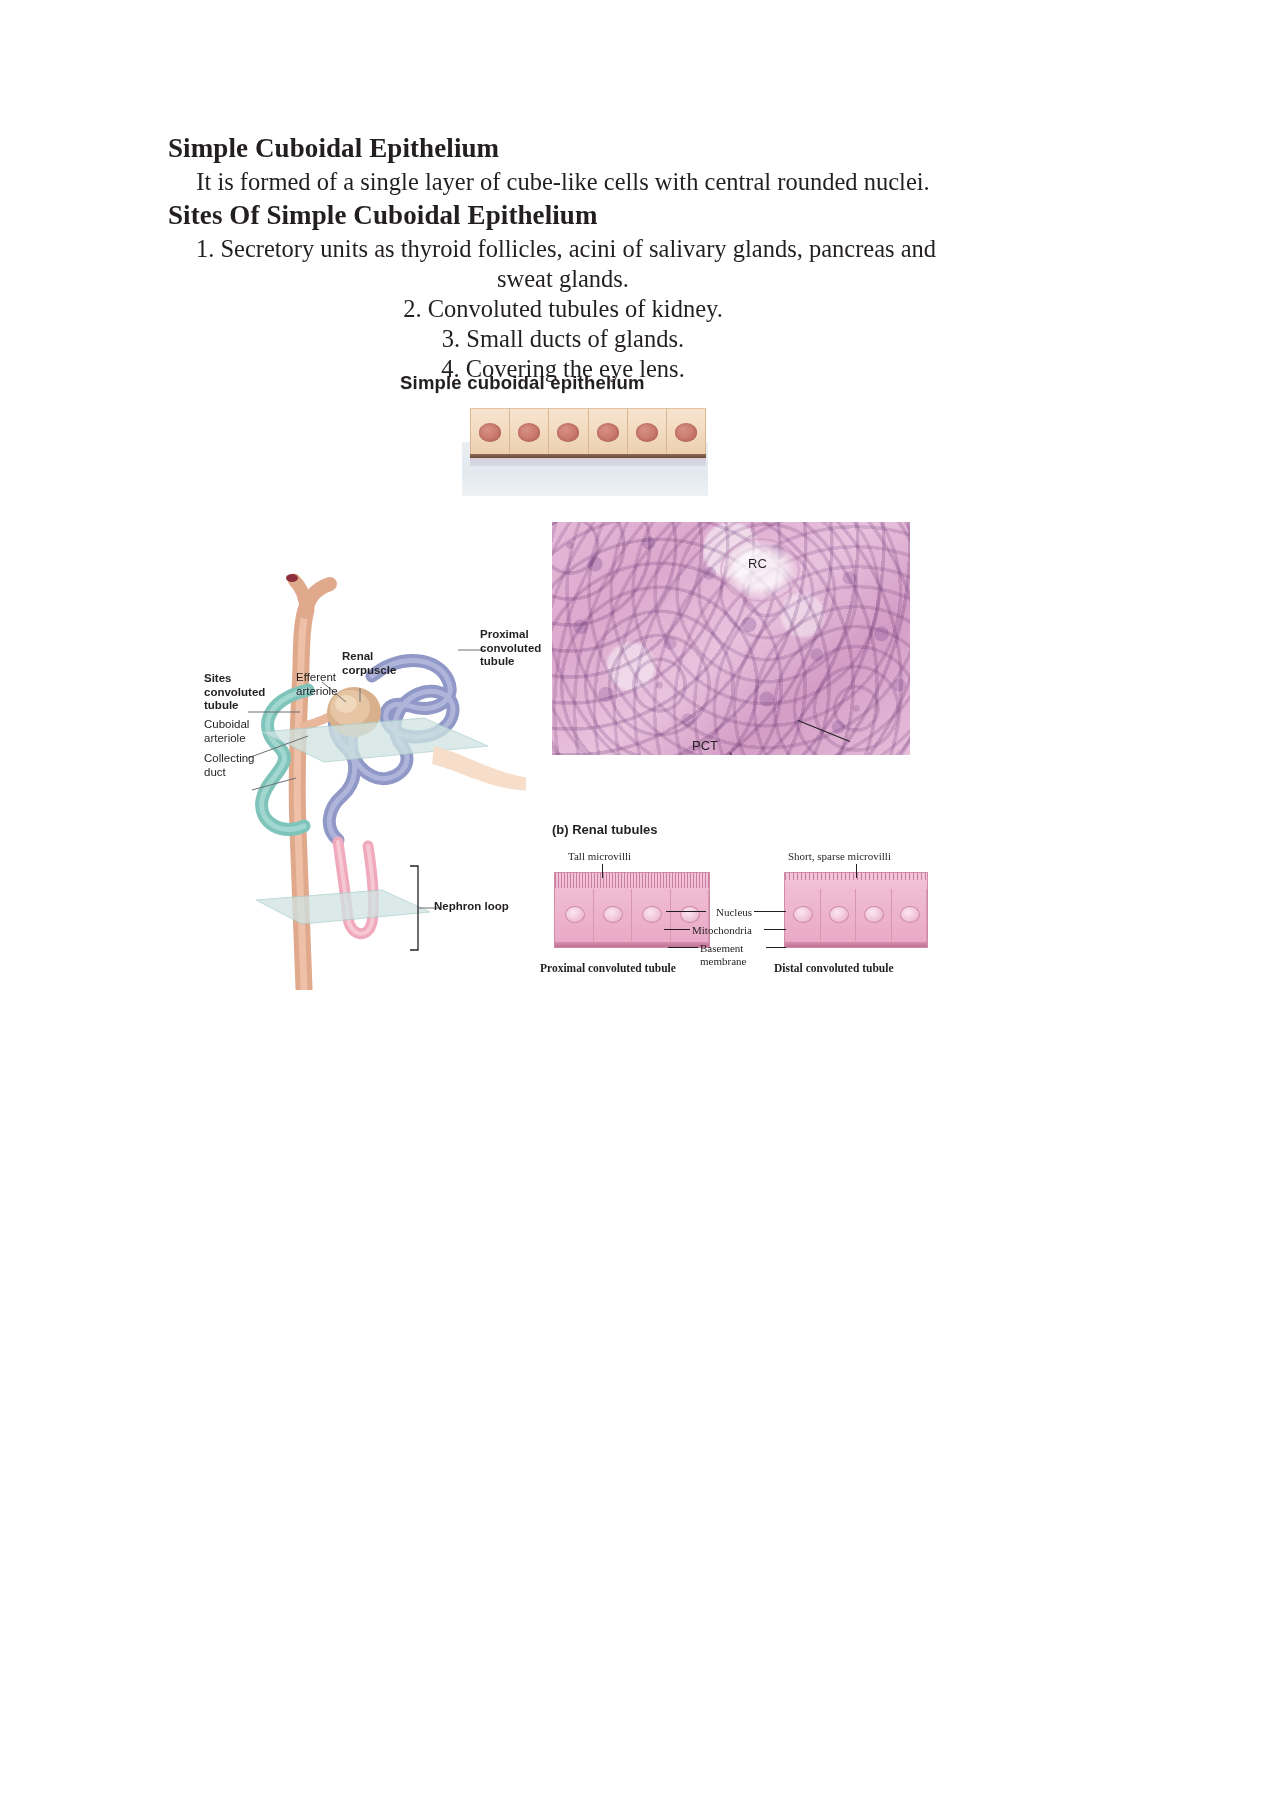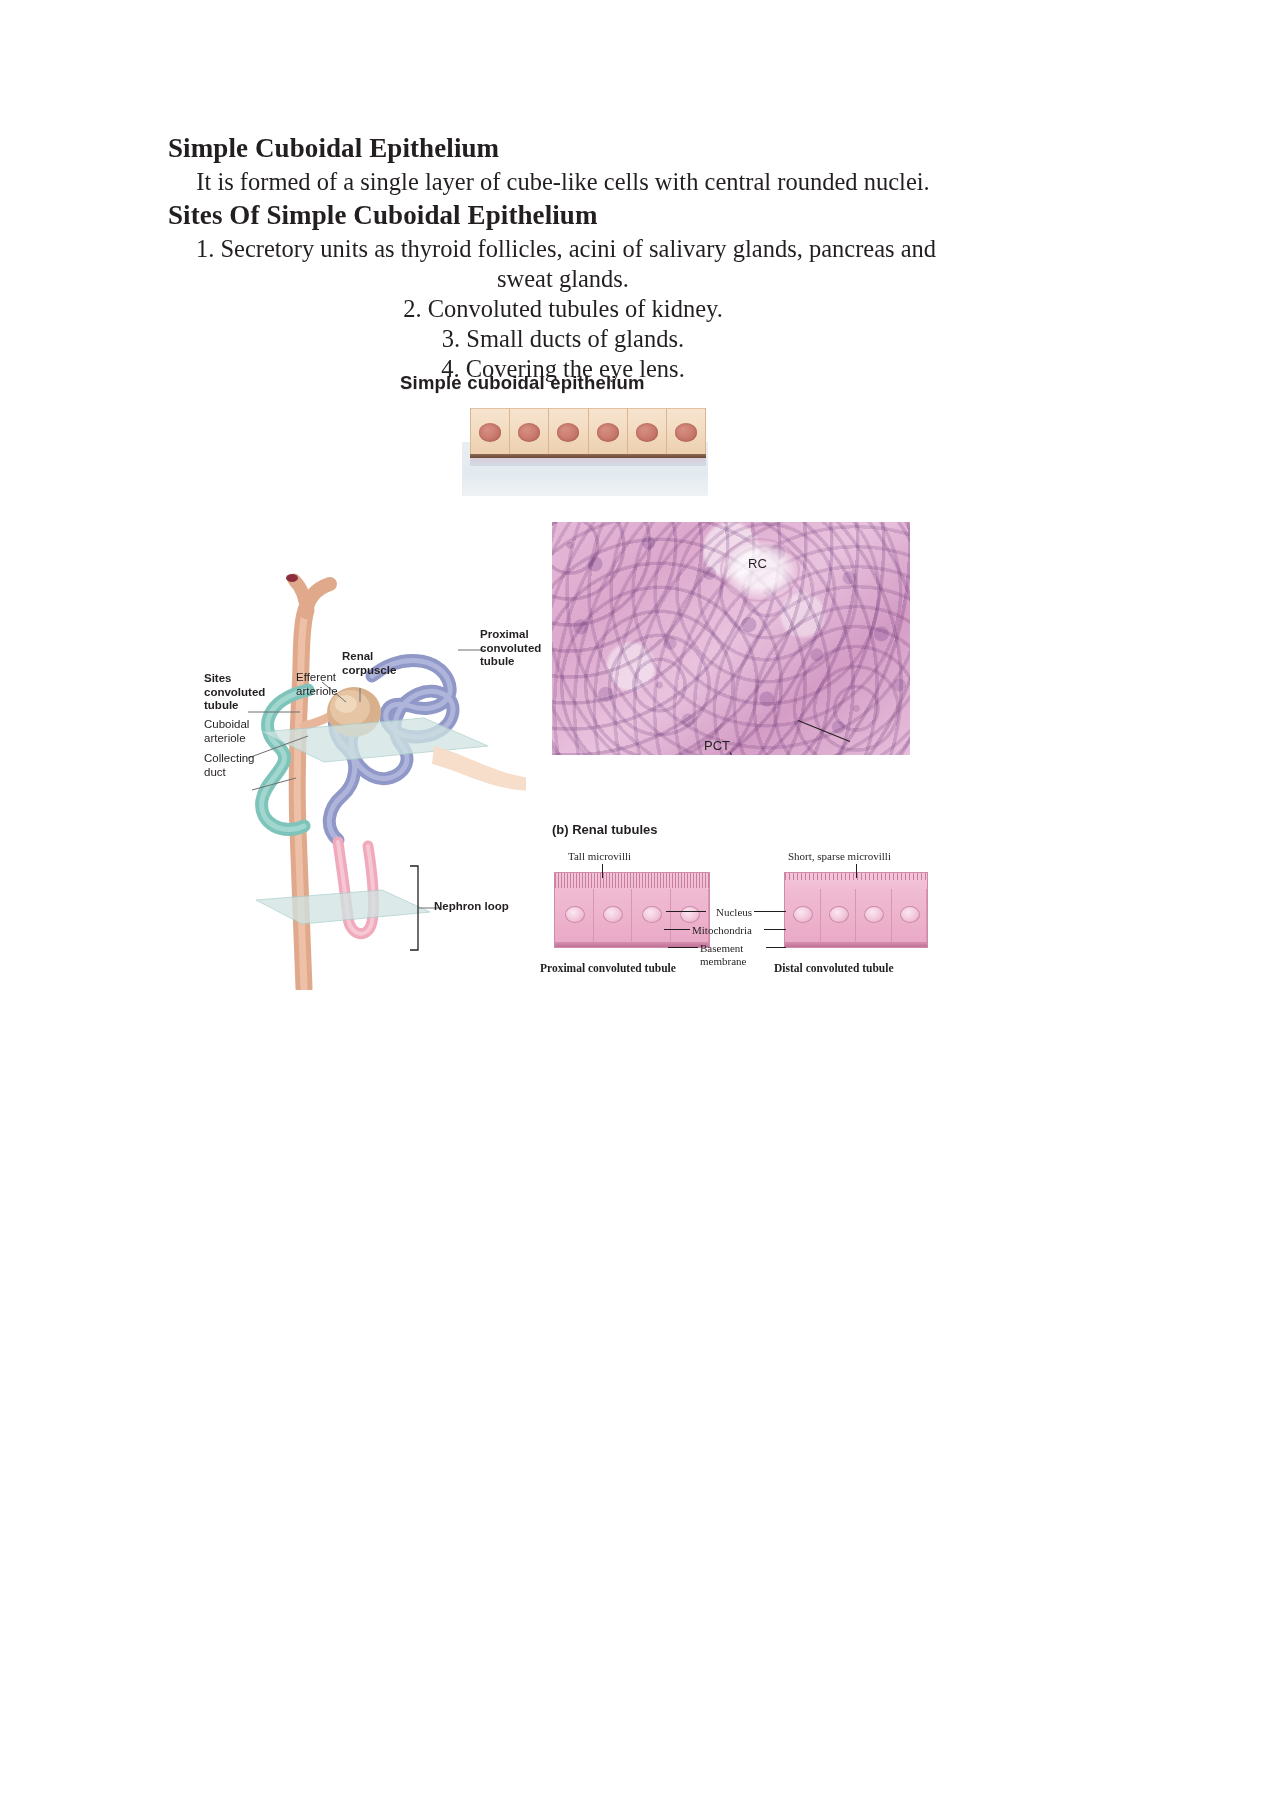--- a/index.html
+++ b/index.html
@@ -293,21 +293,21 @@
       <div class="lbl b" style="left:284px;top:78px;">Proximal
 convoluted
 tubule</div>
       <div class="lbl b" style="left:238px;top:350px;">Nephron loop</div>
     </div>
 
     <div class="micro">
       <div class="micro-grain"></div>
       <div class="micro-rc"></div>
       <div class="micro-lbl" style="left:196px;top:34px;">RC</div>
-      <div class="micro-lbl" style="left:152px;top:216px;">PCT</div>
+      <div class="micro-lbl" style="left:140px;top:216px;">PCT</div>
       <div class="micro-lbl" style="left:292px;top:242px;">DCT</div>
       <div class="micro-leader" style="left:178px;top:230px;width:24px;transform:rotate(58deg);"></div>
       <div class="micro-leader" style="left:246px;top:198px;width:56px;transform:rotate(22deg);"></div>
       <div class="micro-leader" style="left:256px;top:238px;width:40px;"></div>
     </div>
     <div class="fig2-cap">(b) Renal tubules</div>
   </div>
 
   <div class="fig3">
     <div class="f3lbl" style="left:28px;top:2px;">Tall microvilli</div>

